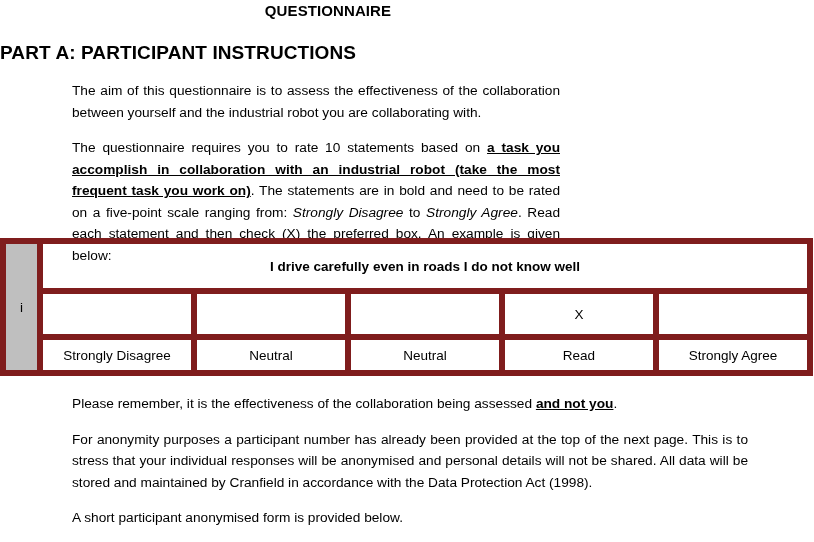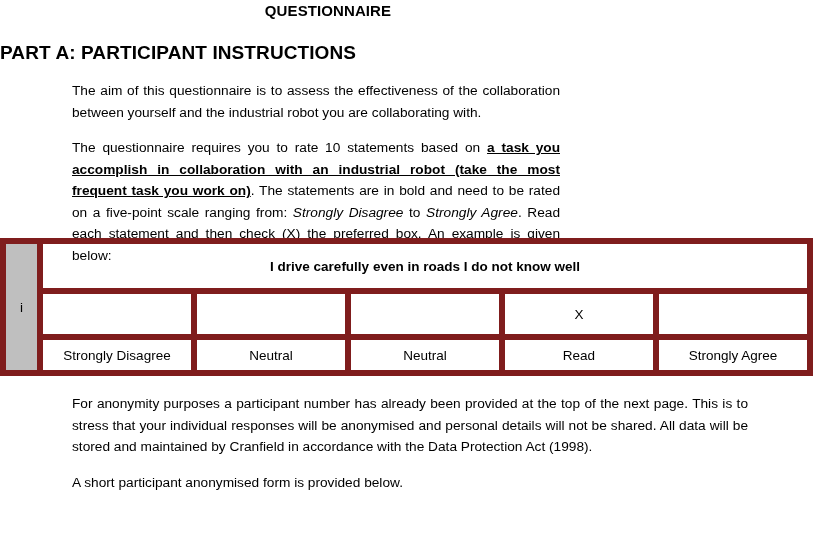--- a/index.html
+++ b/index.html
@@ -161,20 +161,23 @@
           <td class="scale-cell">Neutral</td>
           <td class="scale-cell">Read</td>
           <td class="scale-cell">Strongly Agree</td>
         </tr>
       </tbody>
     </table>
   </div>
 
   <div class="lower-block">
 
+    <p class="para">
+      <span>Please remember, it is the effectiveness of the collaboration being assessed </span><span class="bu">and not you</span><span>.</span>
+    </p>
 
     <p class="para">For anonymity purposes a participant number has already been provided at the top of the next page. This is to stress that your individual responses will be anonymised and personal details will not be shared. All data will be stored and maintained by Cranfield in accordance with the Data Protection Act (1998).</p>
 
     <p class="para">A short participant anonymised form is provided below.</p>
 
   </div>
 
 </div>
 
 </body></html>

